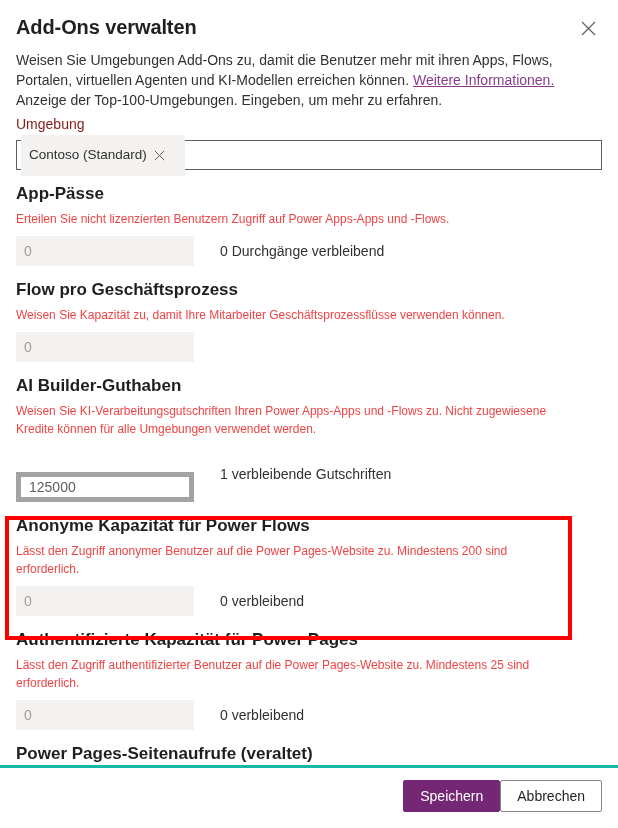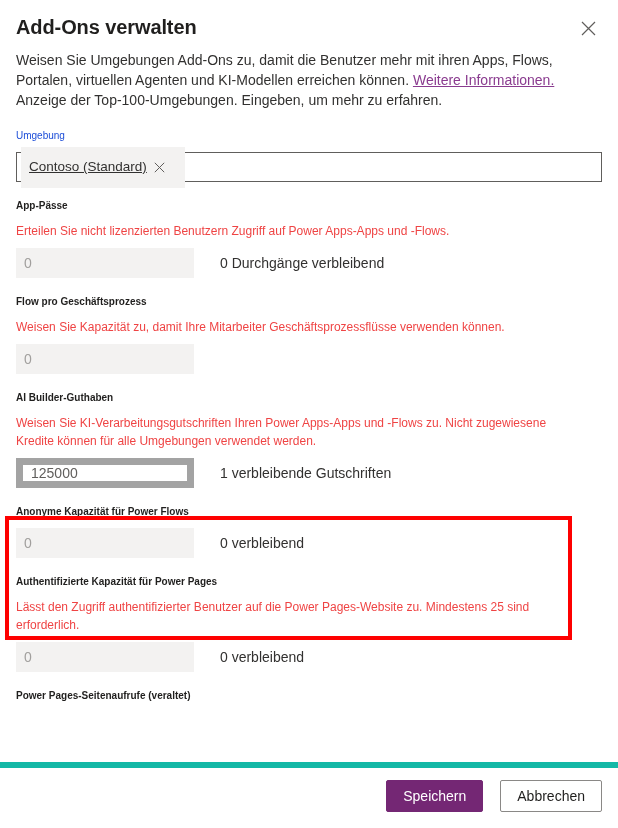--- a/index.html
+++ b/index.html
@@ -70,23 +70,23 @@
 
   
   .body {
     flex: 1 1 auto;
     padding: 0 16px;
     overflow: hidden;
     position: relative;
   }
 
   .field-label {
-    font-size: 10px;
-    color: #1d4ed8;
-    margin: 16px 0 6px 0;
+    font-size: 14px;
+    color: #7f1d1d;
+    margin: 4px 0 6px 0;
     line-height: 20px;
   }
 
   
   .env-picker {
     border: 1px solid #605e5c;
     height: 30px;
     box-sizing: border-box;
     display: flex;
     align-items: center;
@@ -96,38 +96,37 @@
   .chip {
     background: #f3f2f1;
     height: 41px;
     display: inline-flex;
     align-items: center;
     padding: 0 19px 0 8px;
     font-size: 13.5px;
     color: #323130;
     line-height: 24px;
     cursor: default;
-    text-decoration: underline;
   }
   .chip-remove {
     margin-left: 7px;
     display: inline-flex;
     align-items: center;
     justify-content: center;
     width: 12px;
     height: 12px;
     cursor: pointer;
   }
 
   
   .section {
     padding-top: 14px;
   }
   .section-title {
-    font-size: 10px;
+    font-size: 17px;
     font-weight: bold;
     color: #201f1e;
     margin: 0 0 7px 0;
     line-height: 19px;
   }
   .section-desc {
     font-size: 12px;
     color: #ef4444;
     line-height: 18px;
     margin: 0 0 8px 0;
@@ -147,22 +146,23 @@
     padding: 0 8px;
     color: #323130;
   }
   .num-input.disabled {
     background: #f3f2f1;
     border: none;
     color: #a19f9d;
   }
   .num-input.enabled {
     background: #ffffff;
-    border: 7px solid #a3a3a3;
+    border: 5px solid #a3a3a3;
     color: #605e5c;
+    margin-top: 26px;
   }
   .remaining {
     font-size: 14px;
     color: #323130;
     margin-left: 26px;
     line-height: 20px;
   }
 
   
   .highlight-box {
@@ -172,26 +172,26 @@
     pointer-events: none;
     left: 5px;
     top: 406px;
     width: 567px;
     height: 124px;
   }
 
   
   .footer {
     flex: 0 0 auto;
-    border-top: 6px solid #14b8a6;
+    border-top: 3px solid #14b8a6;
     padding: 12px 16px 16px 16px;
     display: flex;
     justify-content: flex-end;
     align-items: center;
-    gap: 17px;
+    gap: 0;
     background: #ffffff;
   }
   .btn {
     height: 32px;
     min-width: 80px;
     font-family: "Liberation Sans", sans-serif;
     font-size: 14px;
     padding: 0 16px;
     box-sizing: border-box;
     cursor: pointer;
@@ -258,20 +258,21 @@
         <div class="section">
           <div class="section-title">AI Builder-Guthaben</div>
           <div class="section-desc">Weisen Sie KI-Verarbeitungsgutschriften Ihren Power Apps-Apps und -Flows zu. Nicht zugewiesene Kredite können für alle Umgebungen verwendet werden.</div>
           <div class="input-row">
             <input type="text" class="num-input enabled" value="125000" style="">
             <div class="remaining">1 verbleibende Gutschriften</div>
           </div>
         </div>
         <div class="section">
           <div class="section-title">Anonyme Kapazität für Power Flows</div>
+          <div class="section-desc">Lässt den Zugriff anonymer Benutzer auf die Power Pages-Website zu. Mindestens 200 sind erforderlich.</div>
           <div class="input-row">
             <input type="text" class="num-input disabled" disabled="" value="0" style="">
             <div class="remaining">0 verbleibend</div>
           </div>
         </div>
         <div class="section">
           <div class="section-title">Authentifizierte Kapazität für Power Pages</div>
           <div class="section-desc">Lässt den Zugriff authentifizierter Benutzer auf die Power Pages-Website zu. Mindestens 25 sind erforderlich.</div>
           <div class="input-row">
             <input type="text" class="num-input disabled" disabled="" value="0" style="">

